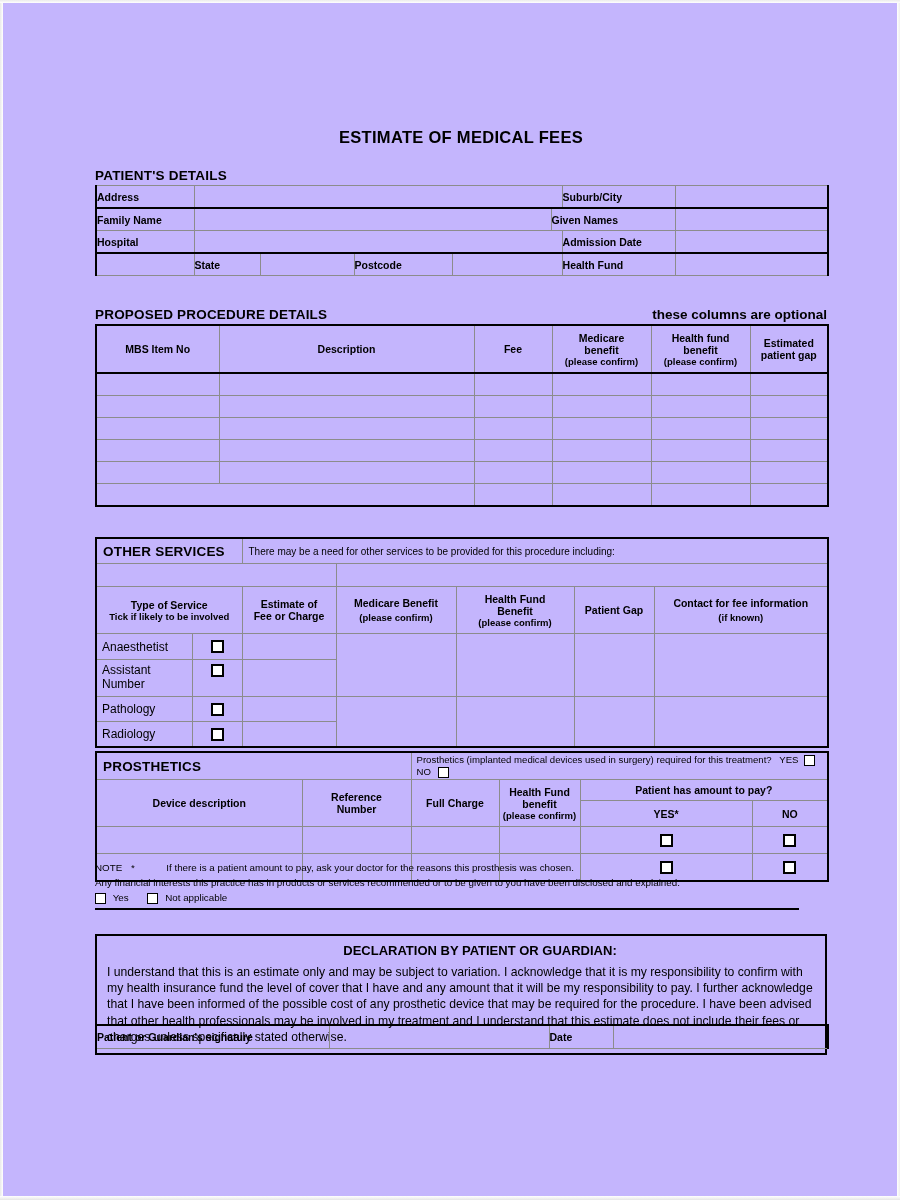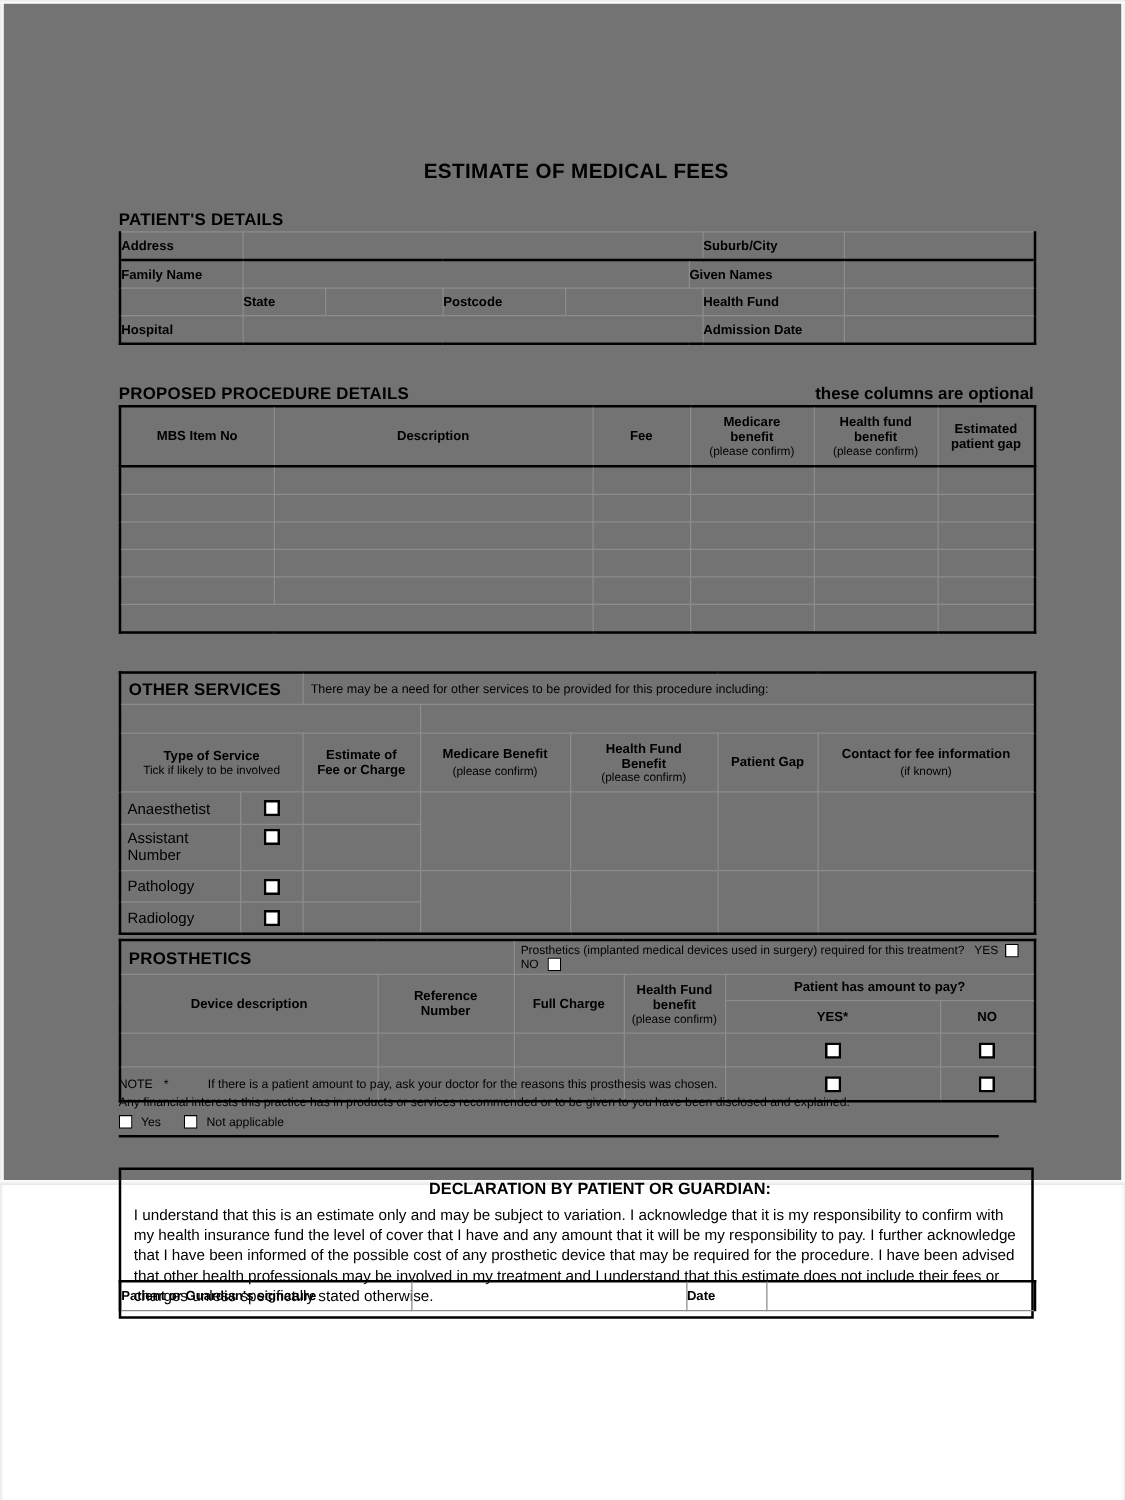--- a/index.html
+++ b/index.html
@@ -13,22 +13,22 @@
     height: 1200px;
     font-family: "Liberation Sans", sans-serif;
     color: #000000;
     position: relative;
     overflow: hidden;
   }
   .page {
     position: absolute;
     left: 0; top: 0;
     width: 900px;
-    height: 948px;
-    background: #737373;
+    height: 1200px;
+    background: #c4b5fd;
   }
   
   .page-edge-left {
     position: absolute;
     left: 0; top: 0;
     width: 3px; height: 1200px;
     background: linear-gradient(to right, #e9e9e9, #ffffff);
   }
   .page-edge-right {
     position: absolute;
@@ -90,21 +90,21 @@
     font-weight: bold;
     font-size: 10.5px;
     padding-left: 5px;
   }
   .lbl-c {
     font-weight: bold;
     font-size: 10.5px;
     text-align: center;
   }
   .sub {
-    font-weight: normal;
+    font-weight: bold;
     font-size: 9.5px;
   }
   .tb-top { border-top: 2px solid #000 !important; }
   .tb-bottom { border-bottom: 2px solid #000 !important; }
   .tb-left { border-left: 2px solid #000 !important; }
   .tb-right { border-right: 2px solid #000 !important; }
   .no-bottom { border-bottom: none !important; }
 
   .chk {
     display: inline-block;
@@ -200,33 +200,33 @@
           <td class="lbl">Suburb/City</td>
           <td class="tb-right"></td>
         </tr>
         <tr>
           <td class="lbl tb-top tb-left">Family Name</td>
           <td class="tb-top" colspan="4"></td>
           <td class="tb-top lbl" colspan="2">Given Names</td>
           <td class="tb-top tb-right"></td>
         </tr>
         <tr>
-          <td class="tb-left"></td>
-          <td class="lbl">State</td>
-          <td></td>
-          <td class="lbl">Postcode</td>
-          <td colspan="2"></td>
-          <td class="lbl">Health Fund</td>
-          <td class="tb-right"></td>
-        </tr>
-        <tr>
           <td class="lbl tb-left tb-bottom">Hospital</td>
           <td class="tb-bottom" colspan="5"></td>
           <td class="lbl tb-bottom">Admission Date</td>
           <td class="tb-bottom tb-right"></td>
+        </tr>
+        <tr>
+          <td class="tb-left"></td>
+          <td class="lbl">State</td>
+          <td></td>
+          <td class="lbl">Postcode</td>
+          <td colspan="2"></td>
+          <td class="lbl">Health Fund</td>
+          <td class="tb-right"></td>
         </tr>
       </tbody>
     </table>
 
     <div id="procedure-head">
       <div class="section-head">PROPOSED PROCEDURE DETAILS</div>
       <div id="procedure-optional">these columns are optional</div>
     </div>
 
     <table class="grid" id="procedure-table">

